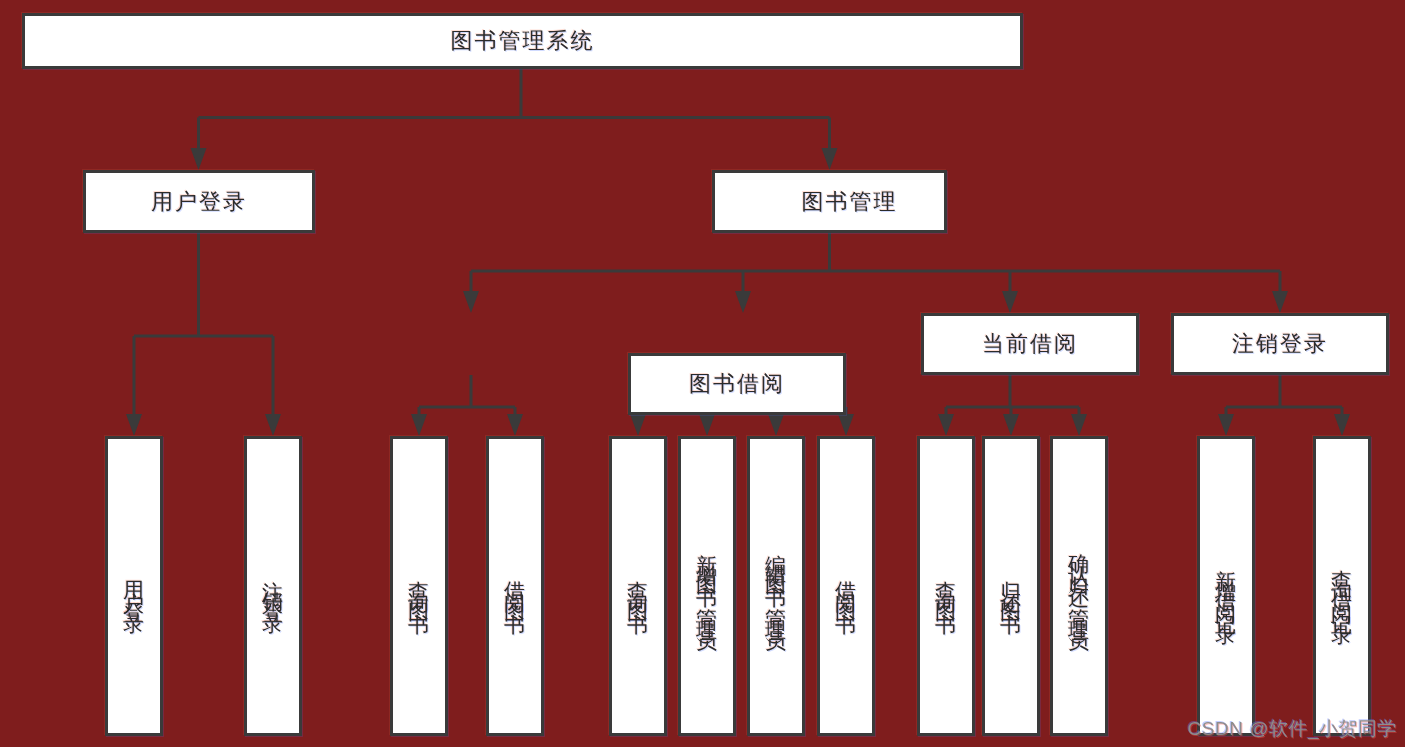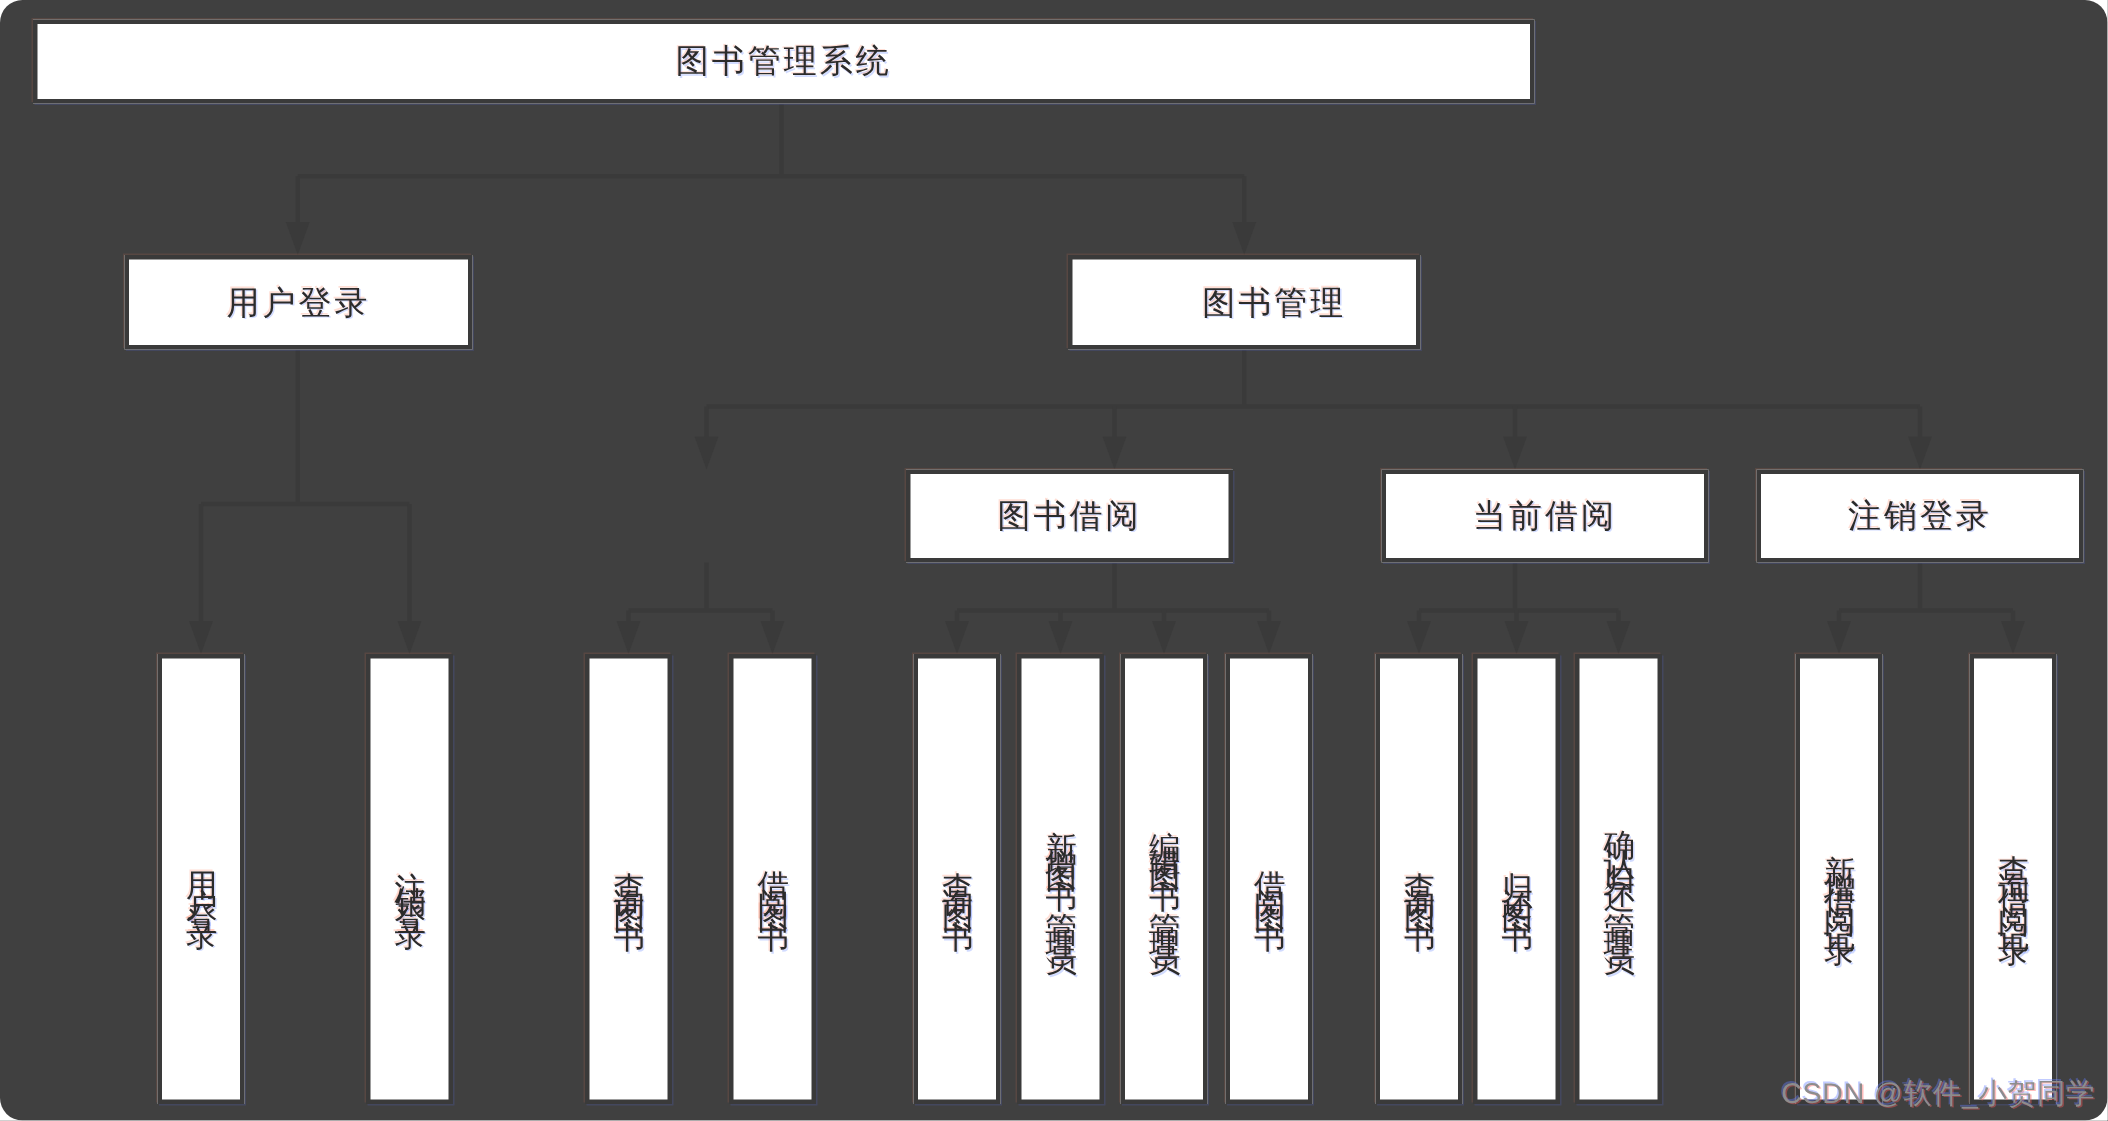--- a/index.html
+++ b/index.html
@@ -1,18 +1,18 @@
 <!DOCTYPE html>
 <html><head>
 <meta charset="utf-8">
 <style>
   html,body { margin:0; padding:0; background:#ffffff; }
   .canvas {
-    position:relative; width:1405px; height:747px; background:#404040;
-    font-family:"Liberation Sans", sans-serif; overflow:hidden;border-radius:15px;
+    position:relative; width:1405px; height:747px; background:#7f1d1d;
+    font-family:"Liberation Sans", sans-serif; overflow:hidden;
   }
   svg.wires { position:absolute; left:0; top:0; z-index:1; }
   .node {
     position:absolute; box-sizing:border-box; background:#ffffff;
     border:3px solid #3a3a3a; display:flex; align-items:center; justify-content:center;
     color:#2b2b2b; z-index:2;
     box-shadow: 1px 1px 0 rgba(90,115,255,0.16), -1px -1px 0 rgba(255,120,80,0.12);
   }
   .node .label {
     text-shadow: -1px -1px 0 rgba(255,110,70,0.22), 1px 1px 0 rgba(70,110,255,0.25);
@@ -21,21 +21,21 @@
   .hnode .label { font-size:22px; letter-spacing:2px; }
   .vnode .label {
     writing-mode:vertical-rl; font-size:21px; letter-spacing:11px; line-height:1;
   }
   
   .n-root   { left:22px;  top:13px;  width:1001px; height:56px; }
   .n-login  { left:83px;  top:170px; width:232px;  height:63px; }
   .n-mgmt   { left:712px; top:170px; width:235px;  height:63px;padding-left:40px; }
   .l3       { top:313px; width:218px; height:62px; }
   .n-rec    { left:362px;  }
-  .n-bor    { left:604px;  }
+  .n-bor    { left:628px;margin-top:40px;  }
   .n-cur    { left:901px;margin-left:20px;  }
   .n-recd   { left:1171px; }
   .leaf     { top:436px; width:58px; height:300px; }
   .lf1  { left:105px;  } .lf2  { left:244px;  }
   .lf3  { left:390px;  } .lf4  { left:486px;  }
   .lf5  { left:609px;  } .lf6  { left:678px;  }
   .lf7  { left:747px;  } .lf8  { left:817px;  }
   .lf9  { left:917px;  } .lf10 { left:982px;  }
   .lf11 { left:1050px; }
   .lf12 { left:1197px; } .lf13 { left:1313px; }

